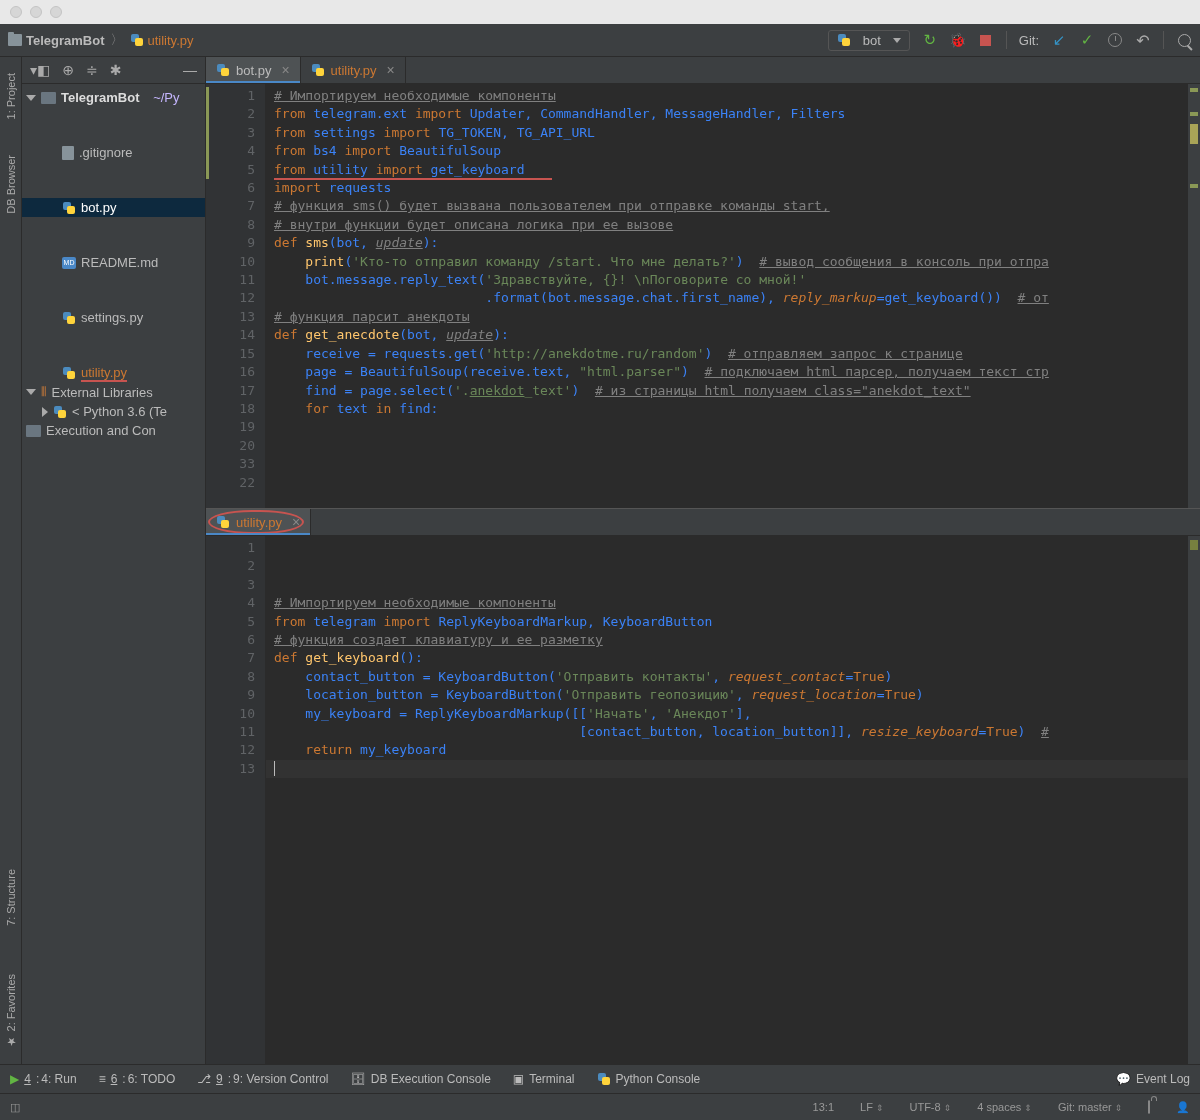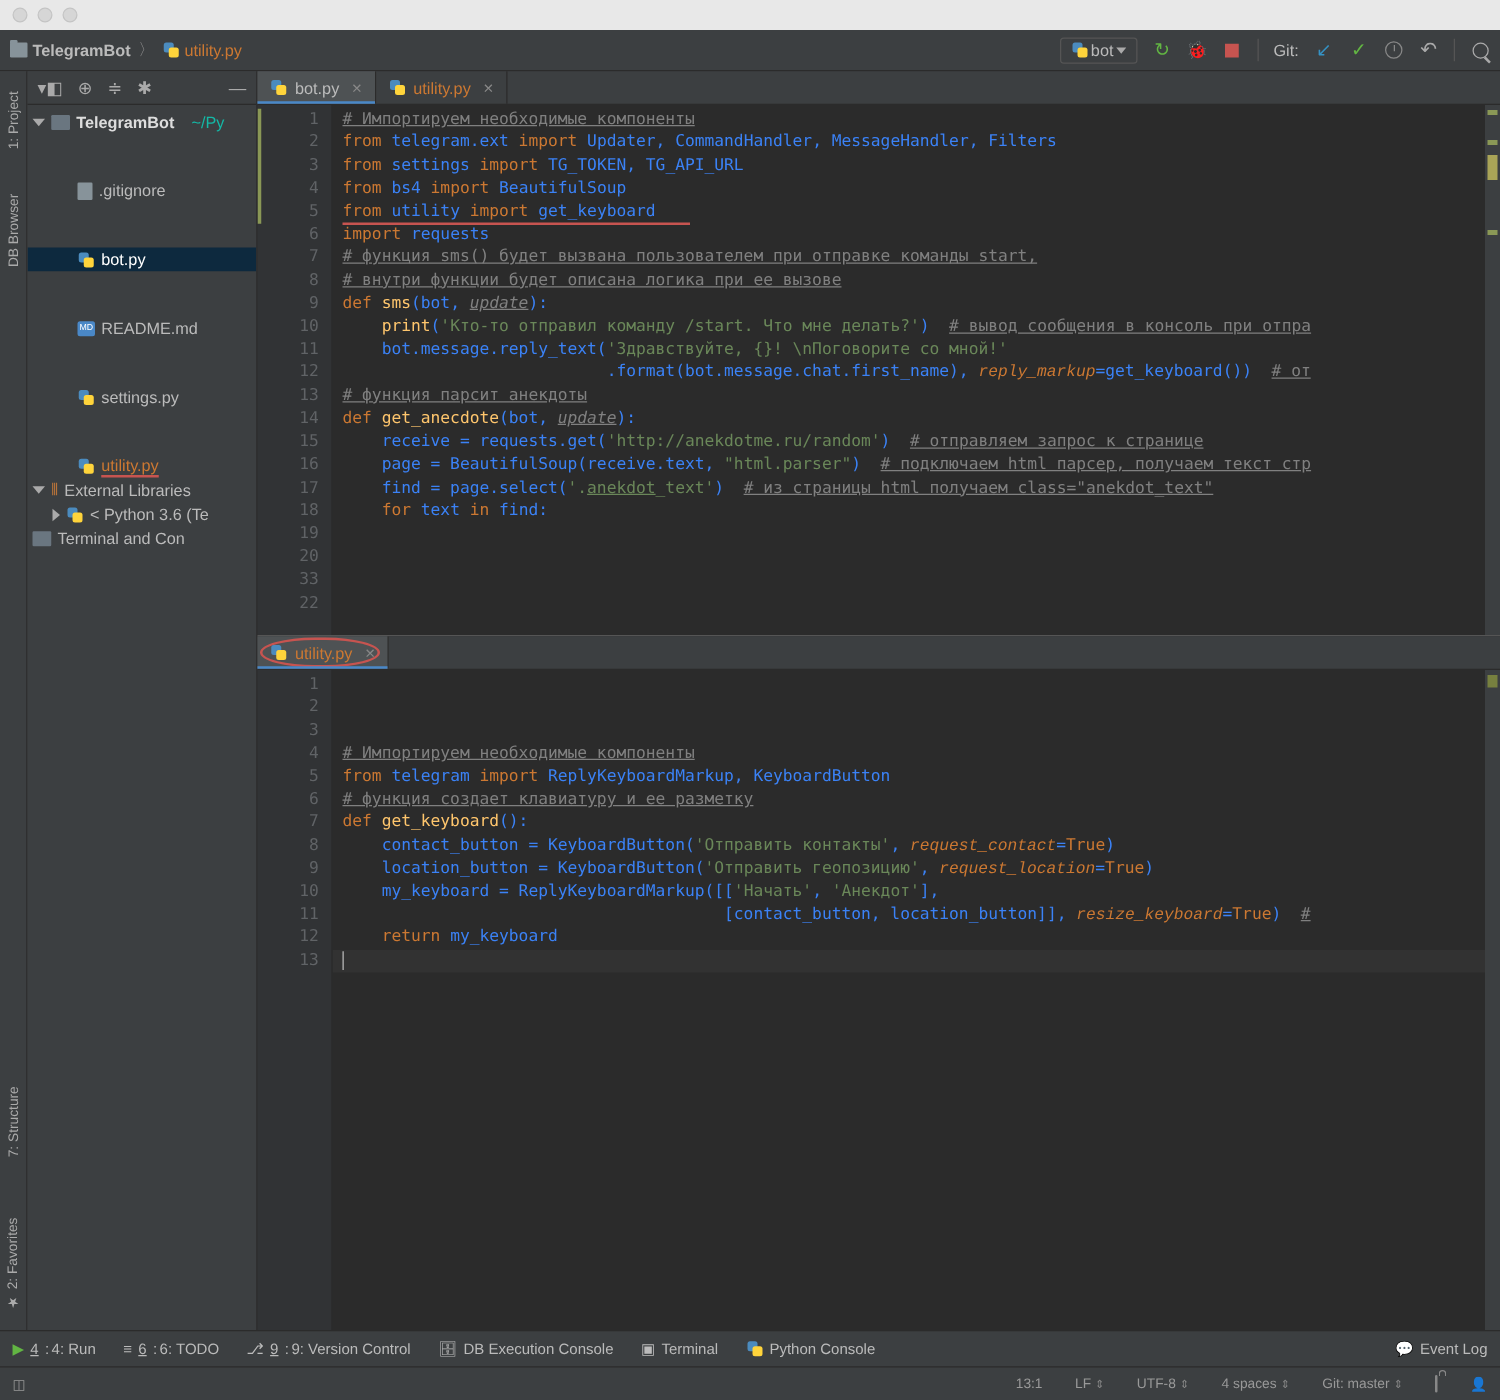--- a/index.html
+++ b/index.html
@@ -12,21 +12,21 @@
 .py-ic::before { content:""; position:absolute; width:8px; height:8px; background:#4b8bbe; border-radius:2px; top:1px; left:1px; }
 .py-ic::after { content:""; position:absolute; width:8px; height:8px; background:#ffd43b; border-radius:2px; bottom:1px; right:1px; }
 .navbar { height:33px; background:#3c3f41; border-bottom:1px solid #2b2b2b; display:flex; align-items:center; padding:0 8px; }
 .crumbs { display:flex; align-items:center; gap:6px; }
 .crumb { display:flex; align-items:center; gap:4px; color:#bbb; }
 .crumb.orange { color:#cc7832; }
 .chev { color:#888; }
 .fold-ic { width:14px; height:12px; background:#87939a; border-radius:1px; display:inline-block; position:relative; }
 .fold-ic::before { content:""; position:absolute; top:-2px; left:0; width:6px; height:3px; background:#87939a; border-radius:1px 1px 0 0; }
 .nav-right { margin-left:auto; display:flex; align-items:center; gap:12px; }
-.run-sel { border:1px solid #555; border-radius:3px; padding:2px 8px; display:flex; align-items:center; gap:2px;margin-left:32px; }
+.run-sel { border:1px solid #555; border-radius:3px; padding:2px 8px; display:flex; align-items:center; gap:12px;margin-left:32px; }
 .tri-dn { width:0; height:0; border-left:4px solid transparent; border-right:4px solid transparent; border-top:5px solid #aaa; }
 .ic { width:16px; height:16px; display:inline-flex; align-items:center; justify-content:center; }
 .reload { color:#62b543; font-size:15px; }
 .bug { color:#62b543; font-size:14px; }
 .stop { width:11px; height:11px; background:#c75450; }
 .git-lbl { color:#bbb; }
 .arrow-blue { color:#3592c4; font-size:15px; }
 .check { color:#62b543; font-size:15px; }
 .clock { width:14px; height:14px; border:1.5px solid #888; border-radius:50%; position:relative; }
 .clock::after { content:""; position:absolute; width:1px; height:5px; background:#888; top:2px; left:50%; }
@@ -65,21 +65,21 @@
 .gut { width:60px; background:#313335; border-right:1px solid #2b2b2b; text-align:right; padding:3px 10px 3px 0; color:#606366; position:relative; }
 .gut-mod { position:absolute; left:0; width:3px; background:#8a9856; }
 .code { flex:1; padding:3px 0 3px 8px; background:#2b2b2b; white-space:pre; color:#a9b7c6; position:relative; overflow:hidden; }
 .ln-hl { position:absolute; left:0; right:0; height:18.4px; background:#323232; }
 .k { color:#cc7832; }
 .s { color:#6a8759; }
 .cm { color:#808080;text-decoration:underline; }
 .nm { color:#3b82f6; }
 .fn { color:#ffc66d; }
 .pa { color:#808080; font-style:italic; text-decoration:underline; }
-.kw { color:#cc7832; font-style:italic;font-family:Liberation Mono, monospace; }
+.kw { color:#cc7832; font-style:italic; }
 .ul { text-decoration:underline; }
 .split { height:1px; background:#555; }
 .ed-scroll { position:absolute; right:0; top:0; width:12px; bottom:0; background:#3c3f41; }
 .sc-mk { position:absolute; right:2px; width:8px; height:4px; }
 .caret { border-left:1px solid #bbb; animation: none; }
 .bot { height:29px; background:#3c3f41; border-top:1px solid #2b2b2b; display:flex; align-items:center; padding:0 10px; gap:22px; font-size:12px; color:#bbb; }
 .bot-it { display:flex; align-items:center; gap:5px; }
 .pl-ic { color:#62b543; }
 .bot .r { margin-left:auto; }
 .stat { height:27px; background:#3c3f41; border-top:1px solid #2b2b2b; display:flex; align-items:center; padding:0 10px; font-size:11px; color:#999; }
@@ -154,21 +154,21 @@
 
   <div class="proj-panel">
     <div class="proj-tb">
       <span>▾◧</span>
       <span>⊕</span>
       <span>≑</span>
       <span>✱</span>
       <span style="margin-left:auto">—</span>
     </div>
     <div class="tree">
-      <div class="tree-row"><span class="tri-op"></span><span class="fold-dk"></span><b style="color:#ddd">TelegramBot</b>&nbsp;<span style="color:#14b8a6">~/Py</span></div>
+      <div class="tree-row"><span class="tri-op"></span><span class="fold-dk"></span><b style="color:#ddd">TelegramBot</b>&nbsp;<span style="color:#c4b5fd">~/Py</span></div>
       <div class="tree-row ind2">
           <span class="file-ic"></span>
           <span>.gitignore</span>
         </div>
       <div class="tree-row ind2 sel">
           <span class="py-ic"></span>
           <span style="color:#fff">bot.py</span>
         </div>
       <div class="tree-row ind2">
           <span class="md-ic">MD</span>
@@ -187,21 +187,21 @@
           <span style="color:#c77a3a">⫴</span>
           <span>External Libraries</span>
         </div>
       <div class="tree-row ind1">
           <span class="tri-cl"></span>
           <span class="py-ic"></span>
           <span>&lt; Python 3.6 (Te</span>
         </div>
       <div class="tree-row">
           <span class="fold-dk" style="position:relative"></span>
-          <span>Terminal and Con</span>
+          <span>Execution and Con</span>
         </div>
     </div>
   </div>
 
   <div class="ed-area">
 
     <div class="tabbar">
       <div class="tab act">
           <span class="py-ic"></span>
           <span>bot.py</span>

